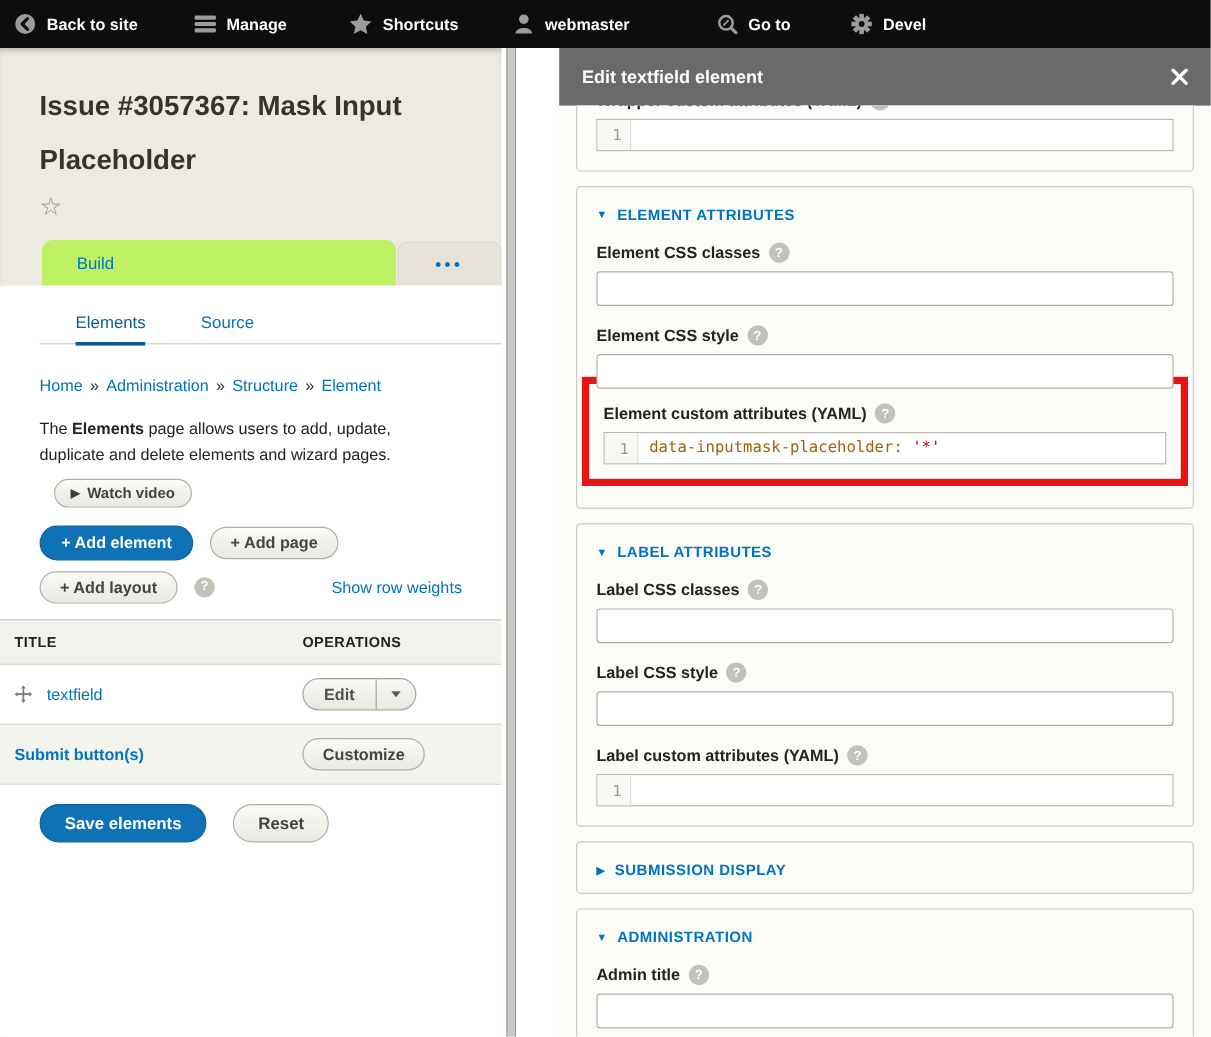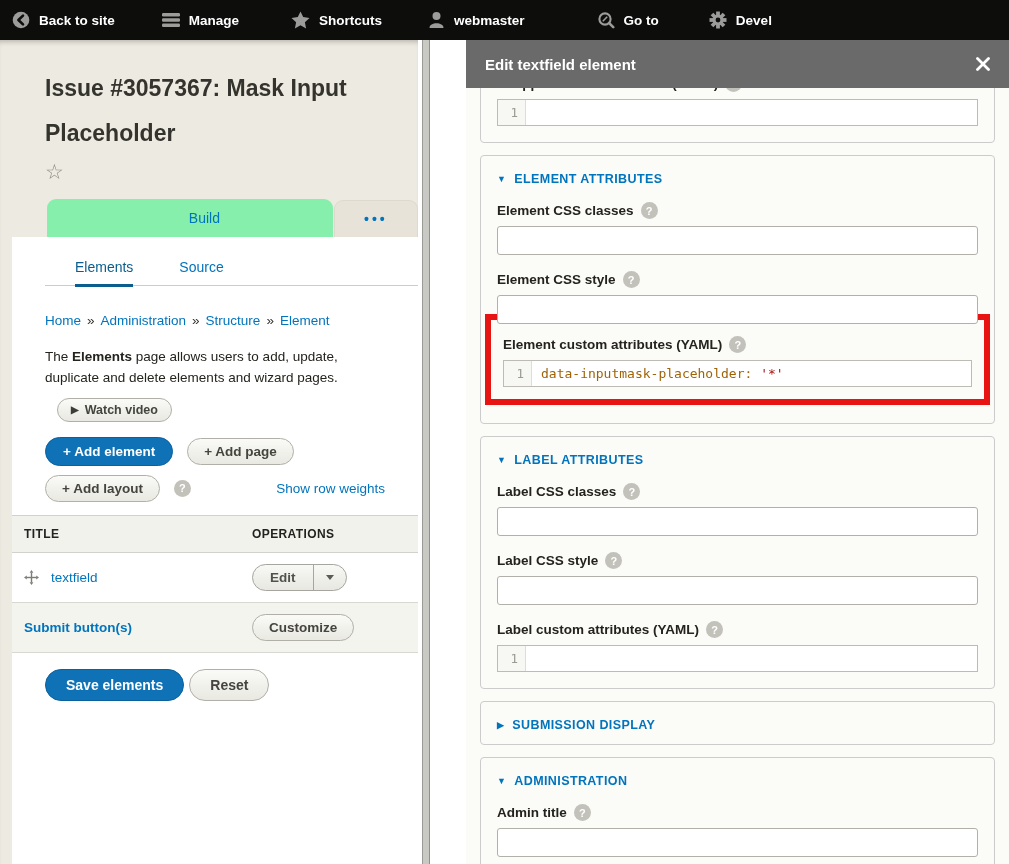--- a/index.html
+++ b/index.html
@@ -10,31 +10,31 @@
   .toolbar { height:40px; background:#0d0d0c; display:flex; align-items:center;
              padding-left:12px; color:#fff; }
   .tb-item { display:flex; align-items:center; gap:9px; font-weight:bold; font-size:13.5px;
              cursor:pointer; }
   .tb-item svg { display:block; }
   .m1{margin-right:47px}.m2{margin-right:52px}.m3{margin-right:46px}.m4{margin-right:72px}.m5{margin-right:50px}
 
   
   .main { display:flex; height:824px; }
   .left { width:418px; background:#edeae1; display:flex; flex-direction:column;
-          box-shadow: inset 0 5px 5px -3px rgba(0,0,0,.22); padding-left: 12px; }
+          box-shadow: inset 0 5px 5px -3px rgba(0,0,0,.22); }
   .divider { width:12px; background:#fff; border-right:1px solid #8f8f8b; display:flex; justify-content:flex-end; }
   .divider .track { width:7px; background:#c9c9c4; border-left:1px solid #9a9a96; }
 
   
   .left-head { padding:26px 33px 0; }
   .page-title { font-size:23px; font-weight:bold; color:#34332d; line-height:1.95; max-width:330px; }
   .flag-star { font-size:21px; color:#8f8f82; margin-top:4px; cursor:pointer; width:24px; }
   .tabbar { margin-top:15px; padding-left:35px; display:flex; align-items:flex-end; }
   .tab { border-radius:9px 9px 0 0; font-size:14px; color:#0074bd; cursor:pointer; }
-  .tab-build { background:#86efac; width:301px; padding:11px 0 11px 29px;text-align:center; }
+  .tab-build { background:#bef264; width:301px; padding:11px 0 11px 29px; }
   .tab-more  { background:#e7e3d9; border:1px solid #ddd9cf; border-bottom:none; width:89px;
                padding:10px 0; text-align:center; letter-spacing:3px; font-weight:bold; margin-left:1px; }
   .left-white { background:#fff; flex:1; overflow:hidden; }
   .subtab-wrap { margin:22px 0 0 33px; border-bottom:1px solid #ccc; display:flex; gap:46px; padding-left:30px; }
   .subtab { font-size:14px; color:#0074bd; padding-bottom:9px; cursor:pointer; }
   .subtab.active { color:#0b5d8e; border-bottom:3px solid #0b5d8e; margin-bottom:-2px; font-weight:normal; }
   .breadcrumb { margin:27px 33px 0; font-size:13.5px; color:#33322c; }
   .breadcrumb a { color:#0074bd; text-decoration:none; cursor:pointer; }
   .breadcrumb .sep { margin:0 6px; color:#33322c; }
   .descr { margin:19px 33px 0; font-size:13.5px; line-height:1.55; color:#24231d; max-width:350px; }
@@ -66,21 +66,21 @@
   .row-alt { background:#f4f4ee; }
   .cell-flex { display:flex; align-items:center; gap:12px; }
   a.t-link { color:#0074bd; text-decoration:none; cursor:pointer; }
   .t-link-b { font-weight:bold; }
   .split { display:inline-flex; align-items:stretch; border:1px solid #a6a5a0; border-radius:16px;
            overflow:hidden; background:linear-gradient(#f8f8f5,#e8e8e1); cursor:pointer; }
   .split .smain { padding:5px 17px; font-weight:bold; font-size:13.5px; color:#52524b; }
   .split .scaret { border-left:1px solid #a6a5a0; padding:5px 12px; display:flex; align-items:center; }
   .tri-down { width:0; height:0; border-left:4px solid transparent; border-right:4px solid transparent;
               border-top:5px solid #5b5b54; }
-  .save-row { margin:16px 33px; display:flex; gap:5px; }
+  .save-row { margin:16px 33px; display:flex; gap:22px; }
   .btn-lg { font-size:14px; padding:7px 20px; }
 
   
   .modal { flex:1; display:flex; flex-direction:column; background:#fbfbf8;margin-left:36px; }
   .modal-header { height:48px; flex:none; background:#6a6a6a; color:#fff; display:flex;
                   align-items:center; padding:0 19px; font-weight:bold; font-size:15px; }
   .close-btn { margin-left:auto; cursor:pointer; display:flex; }
   .modal-body { flex:1; overflow:hidden; padding:0 14px; }
 
   .panel { border:1px solid #ccc; border-radius:4px; padding:6px 16px 16px; margin:12px 0;

